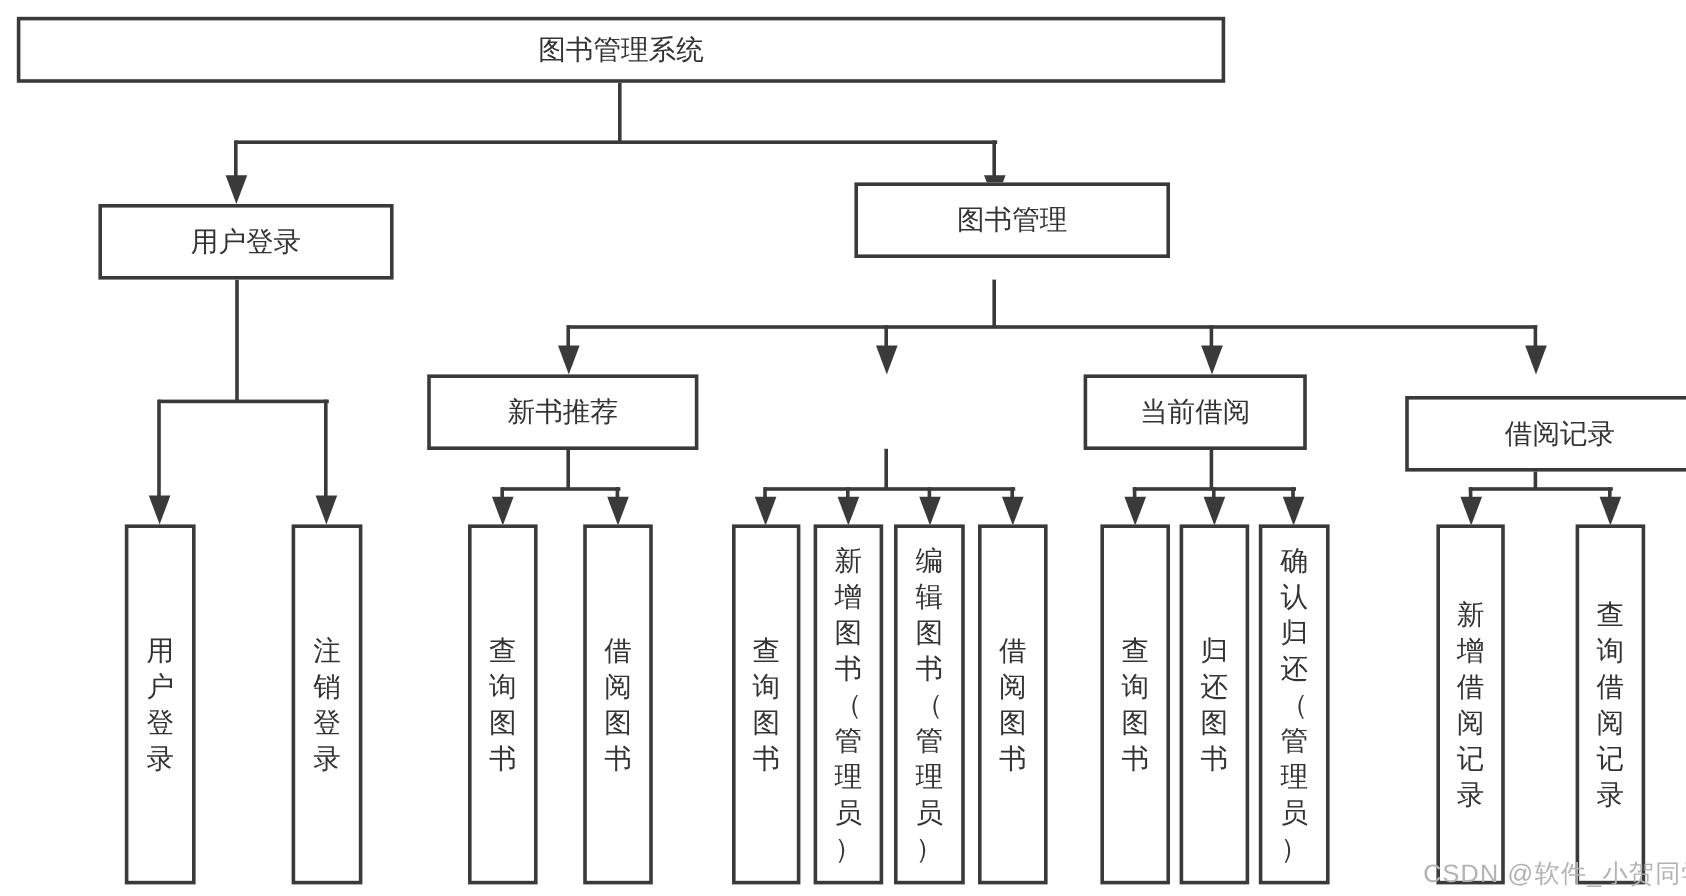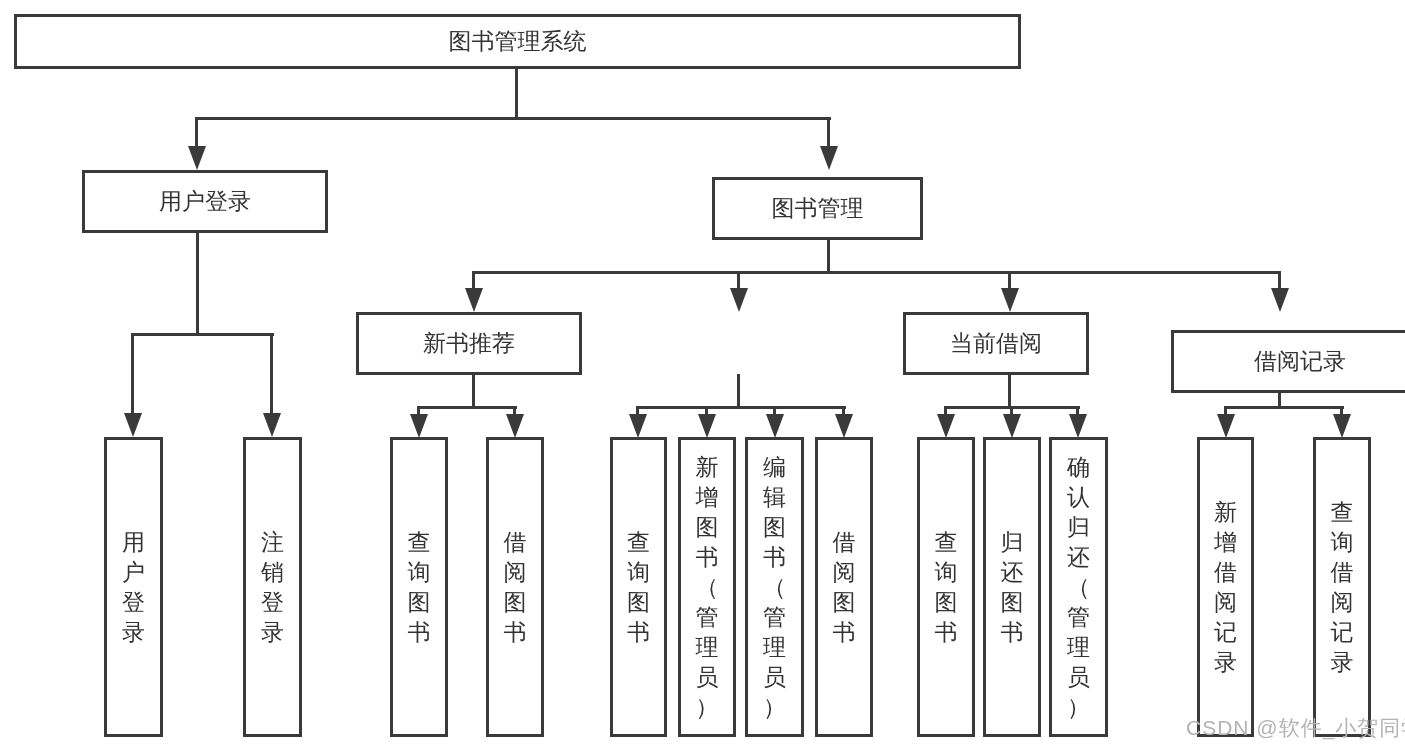--- a/index.html
+++ b/index.html
@@ -47,21 +47,21 @@
   <div class="vline" style="left:515px;top:69px;height:49px"></div>
   <div class="hline" style="left:196px;top:117px;width:635px"></div>
   <div class="vline" style="left:195px;top:117px;height:31px"></div>
   <div class="arrow" style="left:188px;top:146px"></div>
   <div class="vline" style="left:827px;top:117px;height:31px"></div>
   <div class="arrow" style="left:820px;top:146px"></div>
 
   <div class="box" style="left:82px;top:170px;width:246px;height:63px">
     <span class="hlabel">用户登录</span>
   </div>
-  <div class="box" style="left:712px;top:177px;width:211px;height:63px">
+  <div class="box" style="left:712px;top:152px;width:263px;height:63px">
     <span class="hlabel">图书管理</span>
   </div>
 
   <div class="vline" style="left:196px;top:233px;height:101px"></div>
   <div class="hline" style="left:132px;top:333px;width:142px"></div>
   <div class="vline" style="left:131px;top:333px;height:81px"></div>
   <div class="arrow" style="left:124px;top:413px"></div>
   <div class="vline" style="left:270px;top:333px;height:81px"></div>
   <div class="arrow" style="left:263px;top:413px"></div>
 

